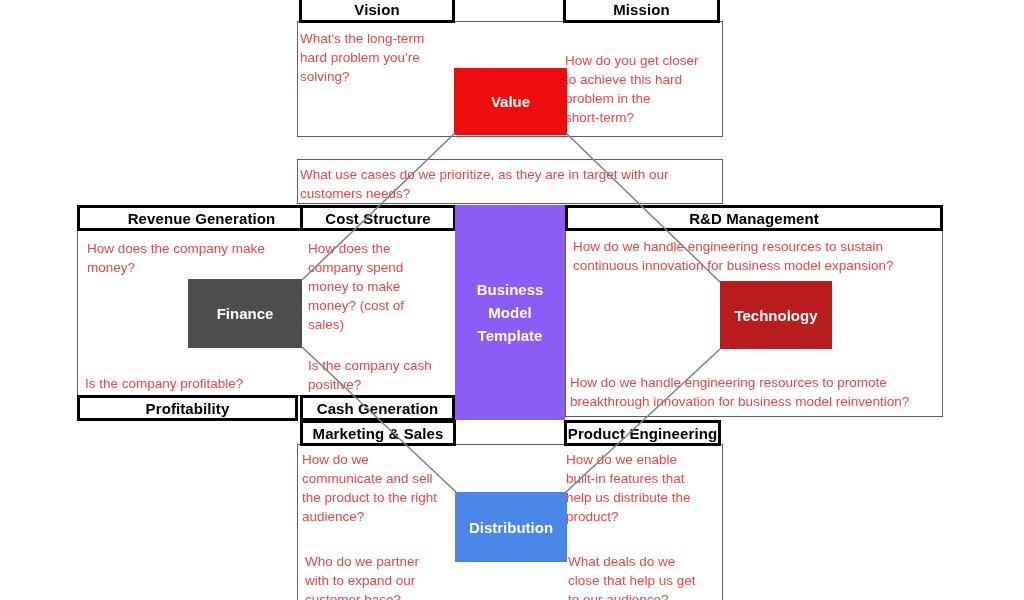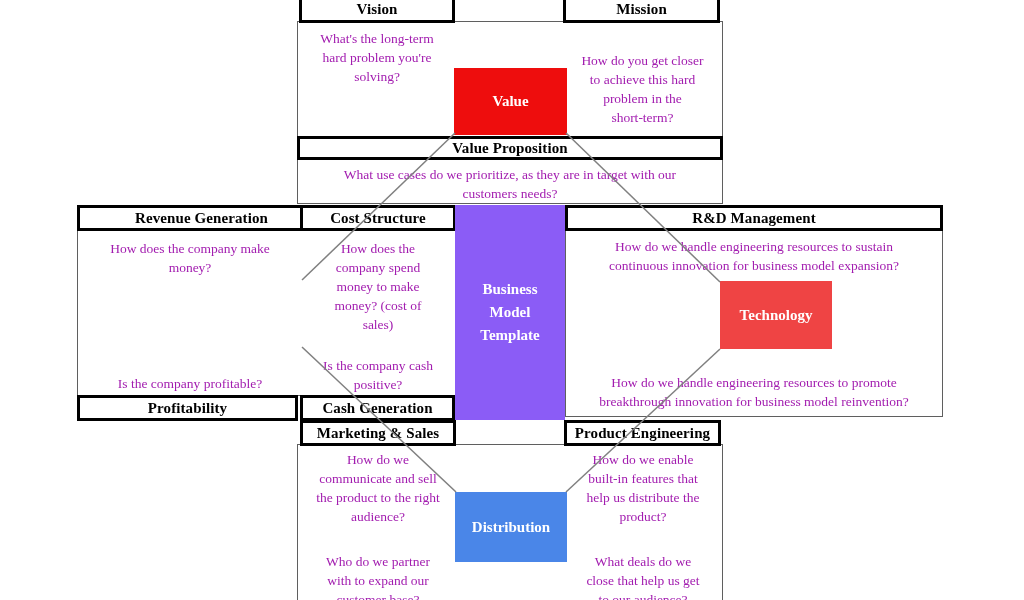--- a/index.html
+++ b/index.html
@@ -1,31 +1,31 @@
 <!DOCTYPE html>
 <html><head>
 <meta charset="utf-8">
 <style>
   html,body{margin:0;padding:0;background:#fff;}
   .canvas{
     position:relative;width:1024px;height:600px;background:#ffffff;
-    overflow:hidden;font-family:Liberation Serif, serif;color:#111;
+    overflow:hidden;font-family:Liberation Sans, sans-serif;color:#111;
   }
   .panel{
     position:absolute;border:1px solid #5f5f5f;background:#fff;
     box-sizing:border-box;z-index:1;
   }
   .hdr{
     position:absolute;background:#fff;border:3px solid #000;box-sizing:border-box;
     display:flex;align-items:center;justify-content:center;
     font-weight:bold;font-size:15px;color:#000;z-index:3;letter-spacing:0.1px;
   }
   .q{
-    position:absolute;font-size:13.5px;line-height:19px;color:#a21caf;
-    text-align:center;white-space:pre-line;z-index:2;
+    position:absolute;font-size:13.5px;line-height:19px;color:#ef4444;
+    text-align:left;white-space:pre-line;z-index:2;
   }
   .node{
     position:absolute;display:flex;align-items:center;justify-content:center;
     color:#fff;font-weight:bold;font-size:15px;text-align:center;
     white-space:pre-line;z-index:4;box-sizing:border-box;
   }
   .node.center{line-height:23px;}
   svg.connectors{position:absolute;left:0;top:0;z-index:6;pointer-events:none;}
 </style>
 </head>
@@ -37,23 +37,20 @@
   <div class="panel" style="left:297px;top:159px;width:426px;height:45px;"></div>
   <div class="panel" style="left:77px;top:229px;width:379px;height:167px;"></div>
   <div class="panel" style="left:565px;top:229px;width:378px;height:188px;"></div>
   <div class="panel" style="left:297px;top:444px;width:426px;height:160px;"></div>
 
   <div class="hdr" style="left:299px;top:-5px;width:156px;height:28px;">
     <span>Vision</span>
   </div>
   <div class="hdr" style="left:563px;top:-5px;width:157px;height:28px;">
     <span>Mission</span>
-  </div>
-  <div class="hdr" style="left:297px;top:136px;width:426px;height:24px;">
-    <span>Value Proposition</span>
   </div>
   <div class="hdr" style="left:77px;top:205px;width:249px;height:26px;">
     <span>Revenue Generation</span>
   </div>
   <div class="hdr" style="left:300px;top:205px;width:156px;height:26px;">
     <span>Cost Structure</span>
   </div>
   <div class="hdr" style="left:565px;top:205px;width:378px;height:26px;">
     <span>R&amp;D Management</span>
   </div>
@@ -102,24 +99,25 @@
 help us distribute the
 product?</div>
   <div class="q" style="left:305px;top:552px;width:146px;">Who do we partner
 with to expand our
 customer base?</div>
   <div class="q" style="left:568px;top:552px;width:150px;">What deals do we
 close that help us get
 to our audience?</div>
 
   <div class="node" style="left: 454px; top: 68px; width: 113px; height: 67px; background-color: rgb(238, 13, 13);">Value</div>
+  <div class="node" style="left: 188px; top: 279px; width: 114px; height: 69px; background-color: rgb(77, 77, 77);">Finance</div>
   <div class="node center" style="left: 455px; top: 205px; width: 110px; height: 215px; background-color: #8b5cf6;">Business
 Model
 Template</div>
-  <div class="node" style="left: 720px; top: 281px; width: 112px; height: 68px; background-color: #ef4444;">Technology</div>
+  <div class="node" style="left: 720px; top: 281px; width: 112px; height: 68px; background-color: #b91c1c;">Technology</div>
   <div class="node" style="left: 455px; top: 492px; width: 112px; height: 70px; background-color: rgb(74, 134, 232);">Distribution</div>
 
   <svg class="connectors" width="1024" height="600" viewBox="0 0 1024 600">
     <line x1="455" y1="133" x2="302" y2="280" stroke="#808080" stroke-width="1.5"></line>
     <line x1="566" y1="133" x2="720" y2="282" stroke="#808080" stroke-width="1.5"></line>
     <line x1="302" y1="347" x2="456" y2="492" stroke="#808080" stroke-width="1.5"></line>
     <line x1="720" y1="349" x2="566" y2="492" stroke="#808080" stroke-width="1.5"></line>
   </svg>
 
 </div>

